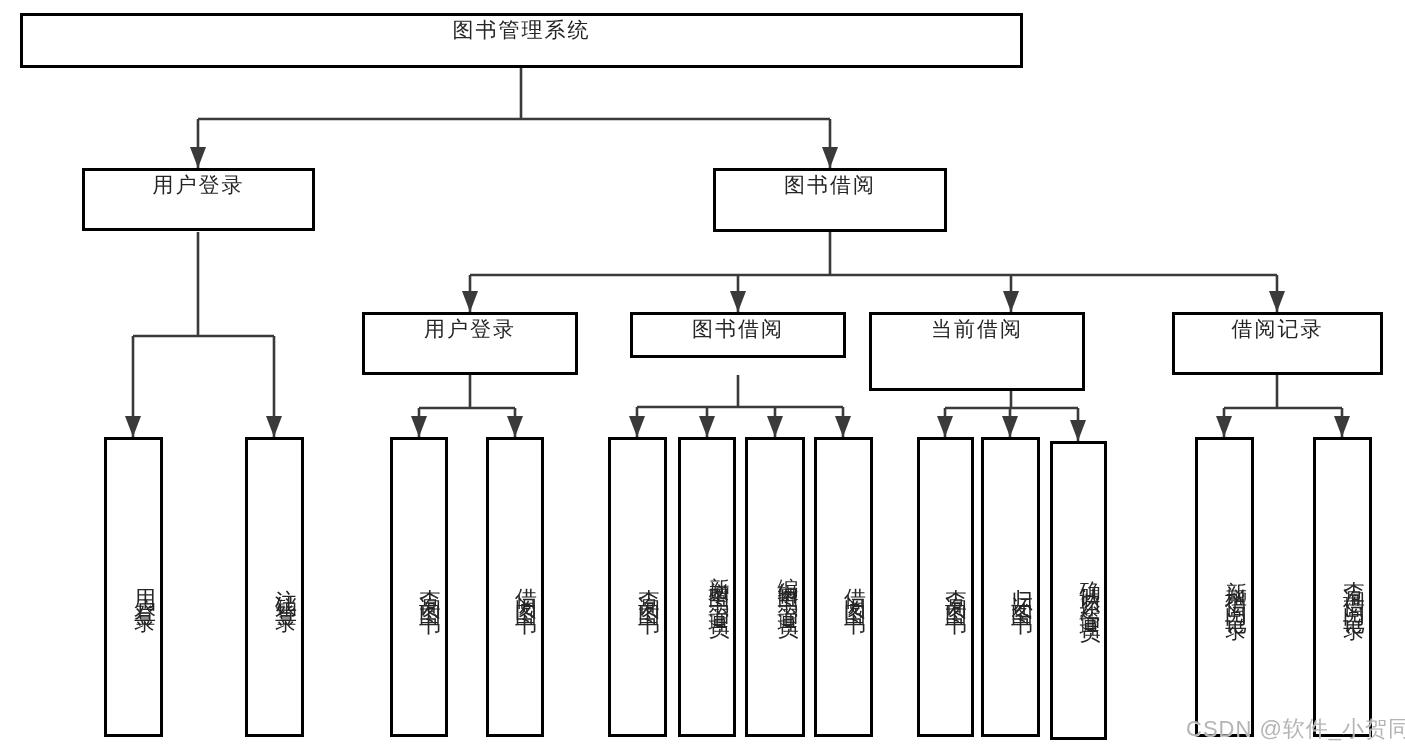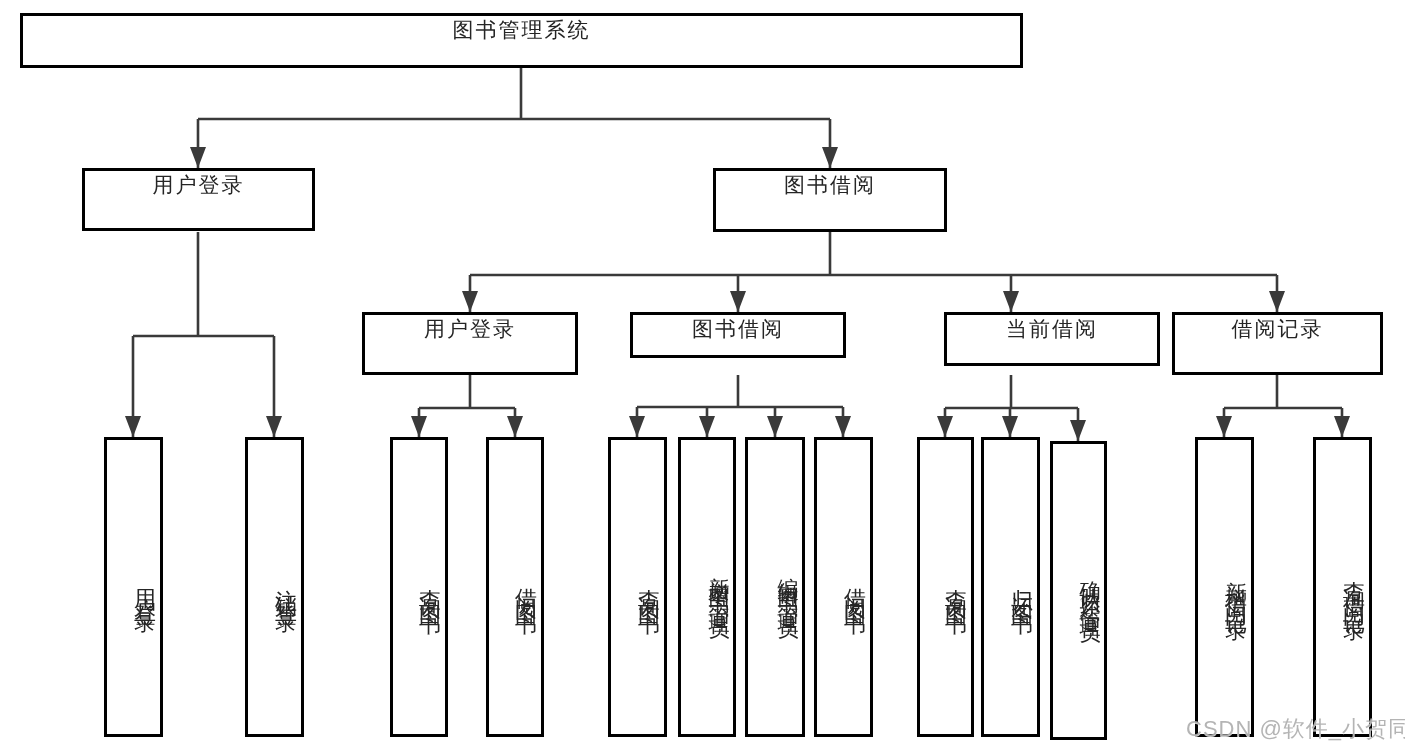--- a/index.html
+++ b/index.html
@@ -75,21 +75,21 @@
   <div class="node" style="left:713px;top:168px;width:234px;height:64px">
     <span>图书借阅</span>
   </div>
 
   <div class="node" style="left:362px;top:312px;width:216px;height:63px">
     <span>用户登录</span>
   </div>
   <div class="node" style="left:630px;top:312px;width:216px;height:46px">
     <span>图书借阅</span>
   </div>
-  <div class="node" style="left:944px;top:312px;width:216px;height:54px">
+  <div class="node" style="left:869px;top:312px;width:216px;height:79px">
     <span>当前借阅</span>
   </div>
   <div class="node" style="left:1172px;top:312px;width:211px;height:63px">
     <span>借阅记录</span>
   </div>
 
   <div class="node leaf" style="left:104px;top:437px;width:59px;height:300px">
     <span>用户登录</span>
   </div>
   <div class="node leaf" style="left:245px;top:437px;width:59px;height:300px">

